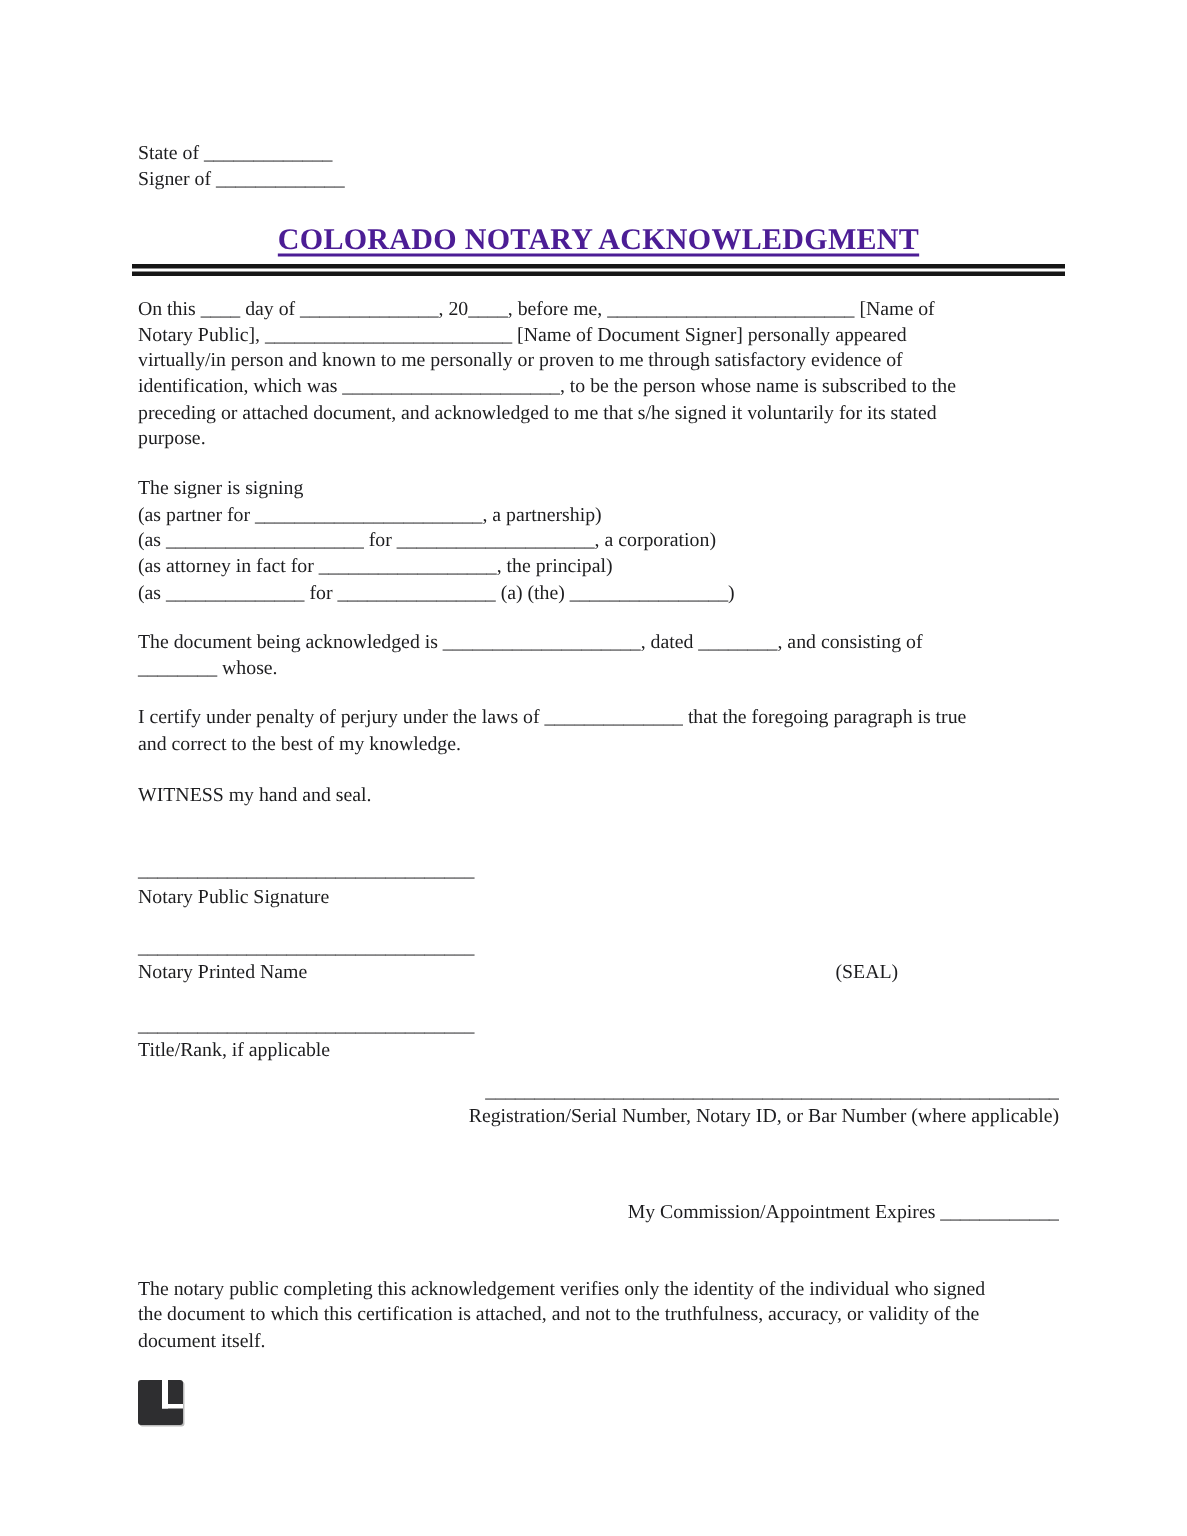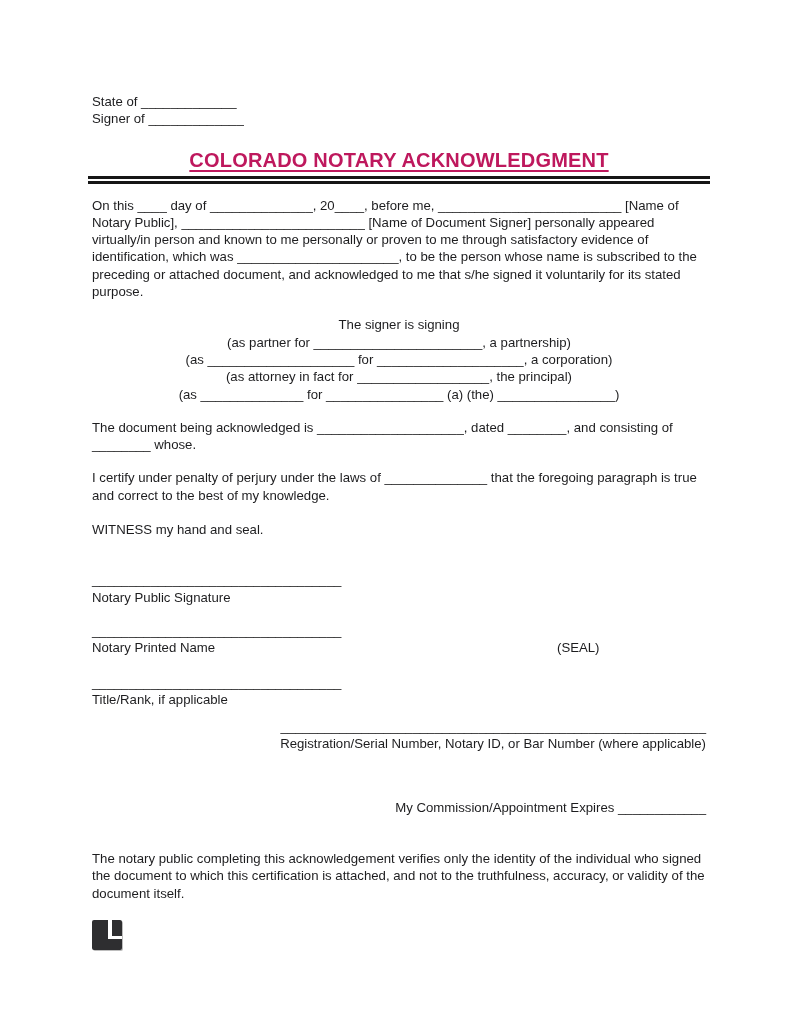--- a/index.html
+++ b/index.html
@@ -1,54 +1,54 @@
 <!DOCTYPE html>
 <html><head>
 <meta charset="utf-8">
 <style>
   html, body { margin: 0; padding: 0; background: #ffffff; }
   .page {
     position: relative;
     width: 742px;
     height: 1024px;
     background: #ffffff;
-    font-family: Liberation Sans, sans-serif;
+    font-family: Liberation Serif, serif;
     font-size: 13.2px;
     line-height: 17.3px;
     color: #1d1d1f;
     overflow: hidden;
     border-radius: 25px;
   }
   .content {
     position: absolute;
     left: 92px;
     top: 93px;
     width: 614px;
   }
   .line { white-space: nowrap; }
   .doc-title {
     margin-top: 20px;
     text-align: center;
     font-size: 20px;
     line-height: 24px;
     font-weight: bold;
-    color: #be185d;
+    color: #4c1d95;
     text-decoration: underline;
     text-decoration-thickness: 2px;
     text-underline-offset: 3px;
     letter-spacing: 0.2px;
   }
   .double-rule {
     margin: 4px -4px 0 -4px;
     height: 2px;
     border-top: 3px solid #161616;
     border-bottom: 3px solid #161616;
   }
   .sec-intro        { margin-top: 13px; }
-  .sec-signer       { margin-top: 16px; text-align: center; }
+  .sec-signer       { margin-top: 16px; }
   .sec-acknowledged { margin-top: 16px; }
   .sec-certify      { margin-top: 16px; }
   .sec-witness      { margin-top: 17px; }
   .sig-block-1 { margin-top: 33px; }
   .sig-block-2 { margin-top: 16px; position: relative; }
   .sig-block-3 { margin-top: 17px; }
   .sig-block-4 { margin-top: 10px; text-align: right; }
   .seal {
     position: absolute;
     left: 465px;

